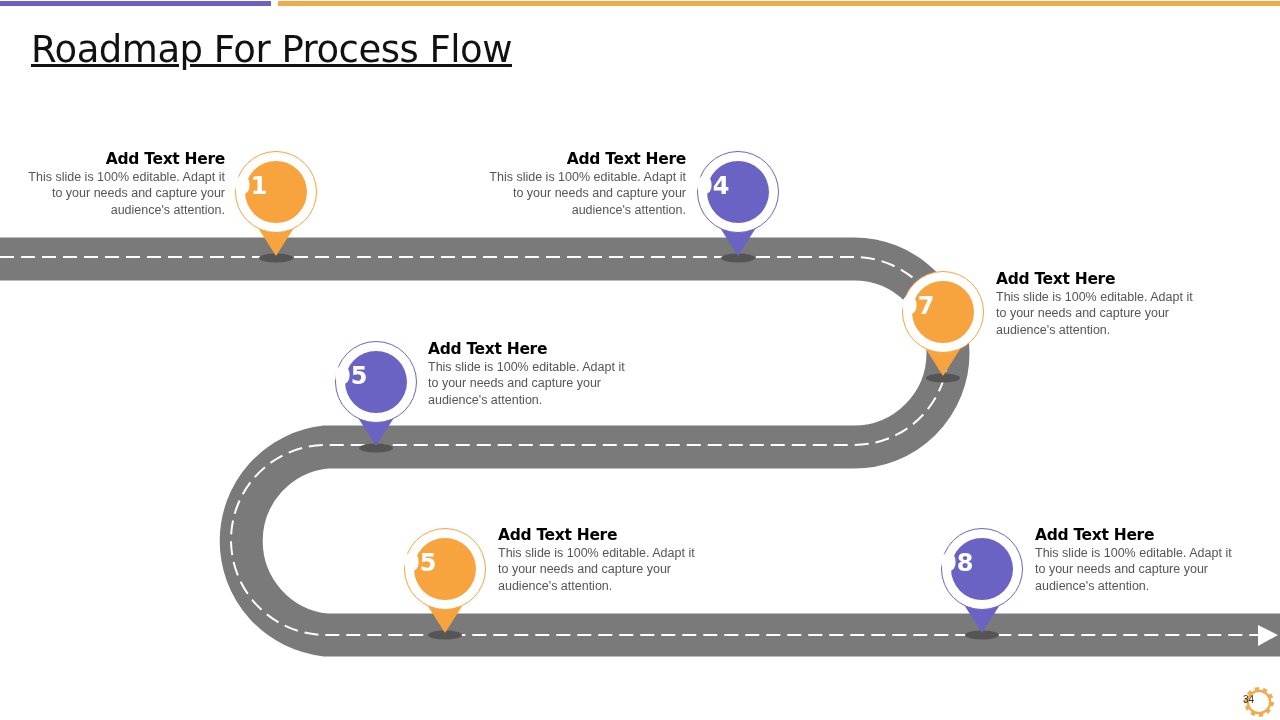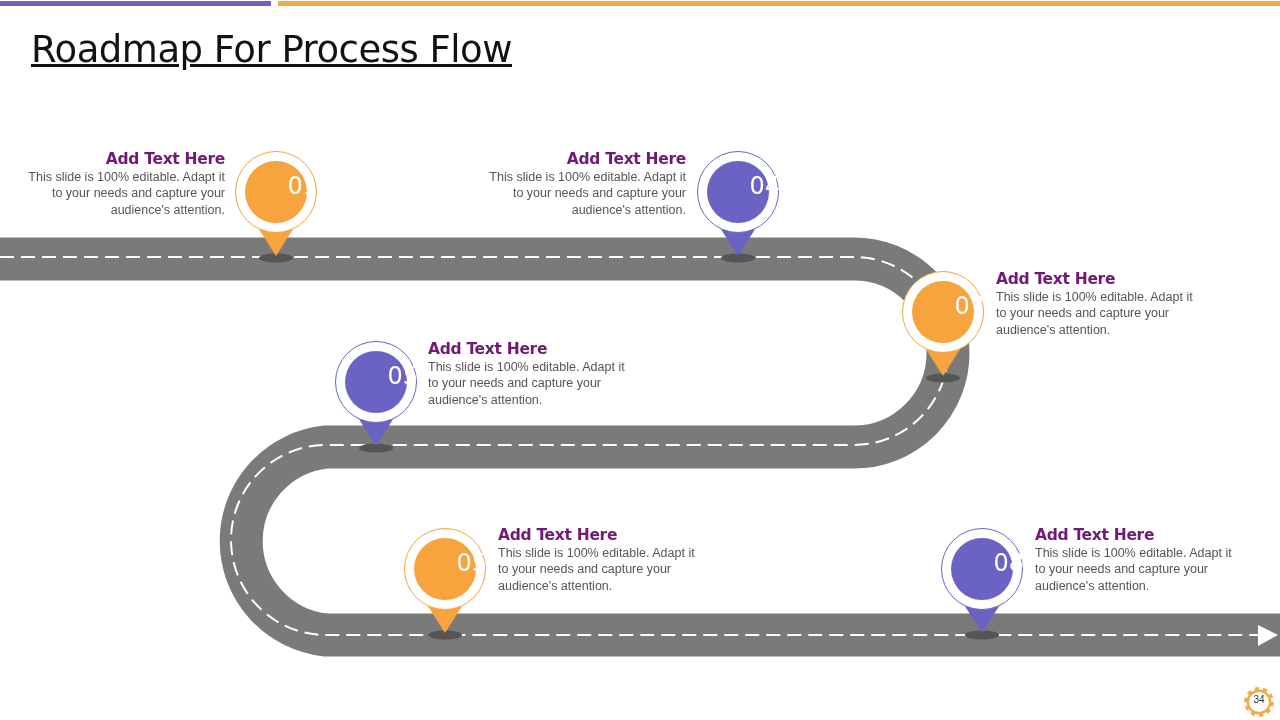--- a/index.html
+++ b/index.html
@@ -4,26 +4,26 @@
 <style>
   html,body{margin:0;padding:0;}
   body{width:1280px;height:720px;position:relative;overflow:hidden;background:#ffffff;font-family:"Liberation Sans",sans-serif;}
   .topbar{position:absolute;top:1px;height:5px;}
   .topbar.purple{left:0;width:271px;background:#6b63c4;}
   .topbar.orange{left:278px;width:1002px;background:#f0ab4b;}
   .title{position:absolute;left:31px;top:28px;font-size:37px;color:#111;font-family:"DejaVu Sans",sans-serif;font-weight:normal;letter-spacing:-0.5px;margin:0;text-decoration:underline;}
   svg.road{position:absolute;left:0;top:0;}
   .pin{position:absolute;width:84px;height:114px;}
   .pin svg{position:absolute;left:0;top:0;}
-  .pin .num{position:absolute;left:0;top:22px;width:84px;text-align:right;color:#fff;font-weight:normal;font-size:24px;font-family:"DejaVu Sans",sans-serif;}
+  .pin .num{position:absolute;left:0;top:22px;width:84px;text-align:left;color:#fff;font-weight:bold;font-size:24px;font-family:"DejaVu Sans",sans-serif;}
   .txt{position:absolute;width:200px;color:#555;font-size:12.5px;line-height:16.3px;}
-  .txt .h{font-weight:bold;font-size:15.5px;color:#701a75;line-height:18px;margin-bottom:1px;font-family:"DejaVu Sans",sans-serif;letter-spacing:-0.3px;}
+  .txt .h{font-weight:bold;font-size:15.5px;color:#000000;line-height:18px;margin-bottom:1px;font-family:"DejaVu Sans",sans-serif;letter-spacing:-0.3px;}
   .txt.right{text-align:right;}
   .pageno{position:absolute;left:1243px;top:686px;width:32px;height:32px;}
-  .pageno span{position:absolute;left:0;top:8px;width:32px;text-align:center;font-size:10px;color:#333;}
+  .pageno span{position:absolute;left:0;top:8px;width:32px;text-align:left;font-size:10px;color:#333;}
 </style>
 </head>
 <body>
 
 <div class="topbar purple"></div>
 <div class="topbar orange"></div>
 
 <h1 class="title">Roadmap For Process Flow</h1>
 
 <svg class="road" width="1280" height="720">

